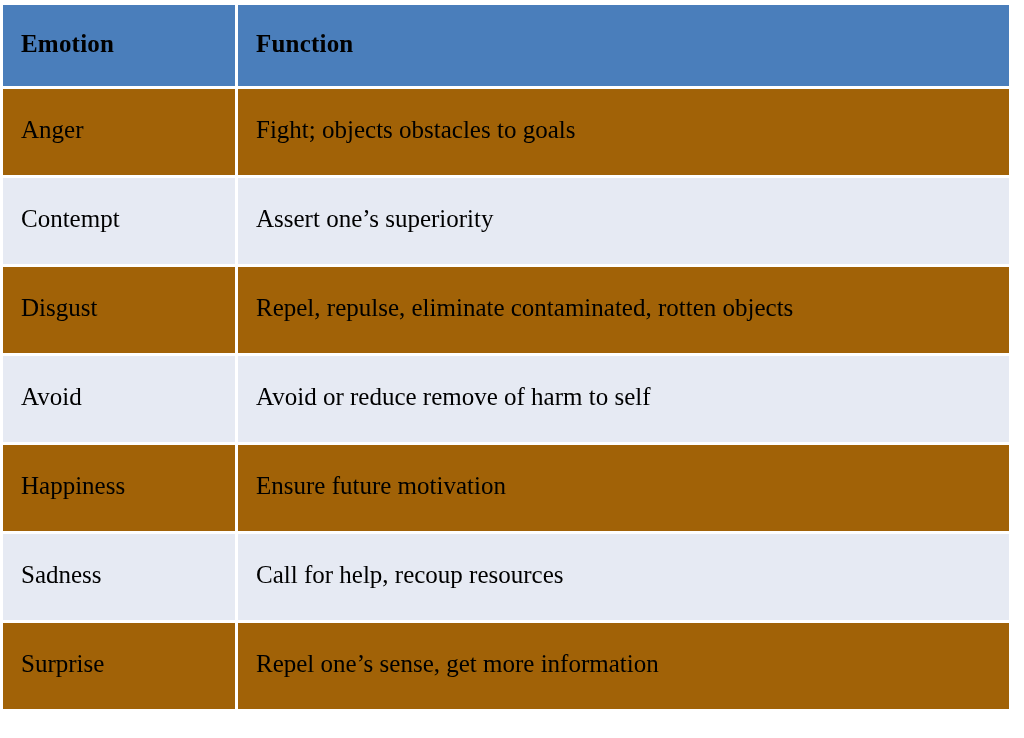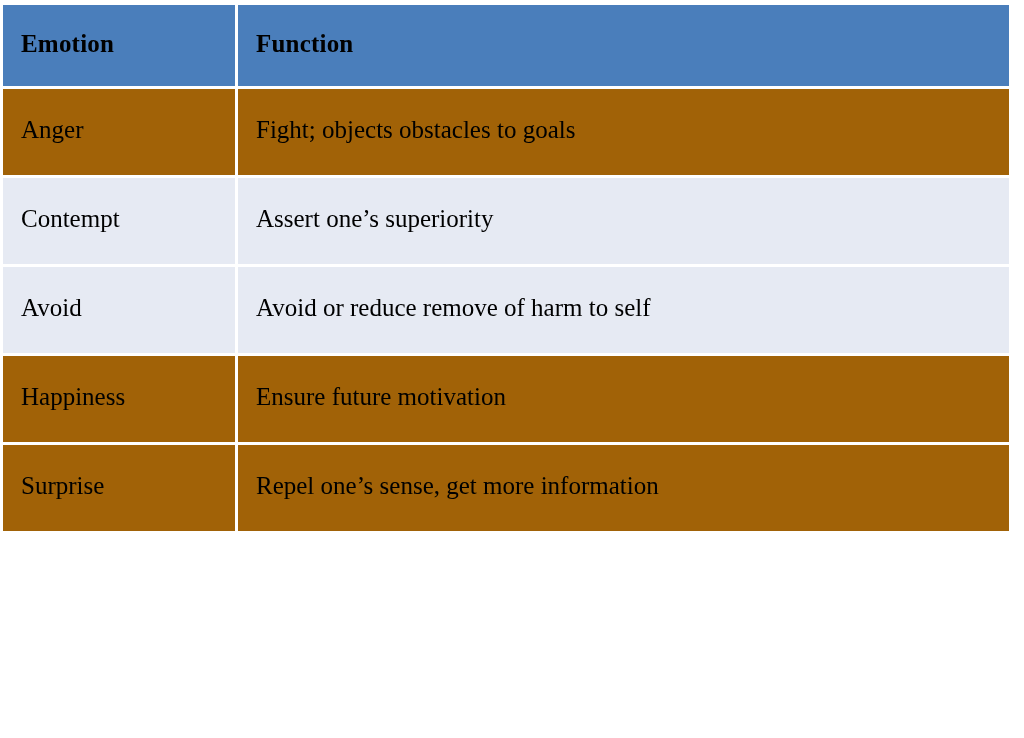--- a/index.html
+++ b/index.html
@@ -91,36 +91,52 @@
           </td>
       </tr>
       <tr class="row-light">
         <td>
             <span class="cell-text">Contempt</span>
           </td>
         <td>
             <span class="cell-text">Assert one’s superiority</span>
           </td>
       </tr>
+      <tr class="row-dark">
+        <td>
+            <span class="cell-text">Disgust</span>
+          </td>
+        <td>
+            <span class="cell-text">Repel, repulse, eliminate contaminated, rotten objects</span>
+          </td>
+      </tr>
       <tr class="row-light">
         <td>
             <span class="cell-text">Avoid</span>
           </td>
         <td>
             <span class="cell-text">Avoid or reduce remove of harm to self</span>
           </td>
       </tr>
       <tr class="row-dark">
         <td>
             <span class="cell-text">Happiness</span>
           </td>
         <td>
             <span class="cell-text">Ensure future motivation</span>
           </td>
       </tr>
+      <tr class="row-light">
+        <td>
+            <span class="cell-text">Sadness</span>
+          </td>
+        <td>
+            <span class="cell-text">Call for help, recoup resources</span>
+          </td>
+      </tr>
       <tr class="row-dark">
         <td>
             <span class="cell-text">Surprise</span>
           </td>
         <td>
             <span class="cell-text">Repel one’s sense, get more information</span>
           </td>
       </tr>
     </tbody>
   </table>

